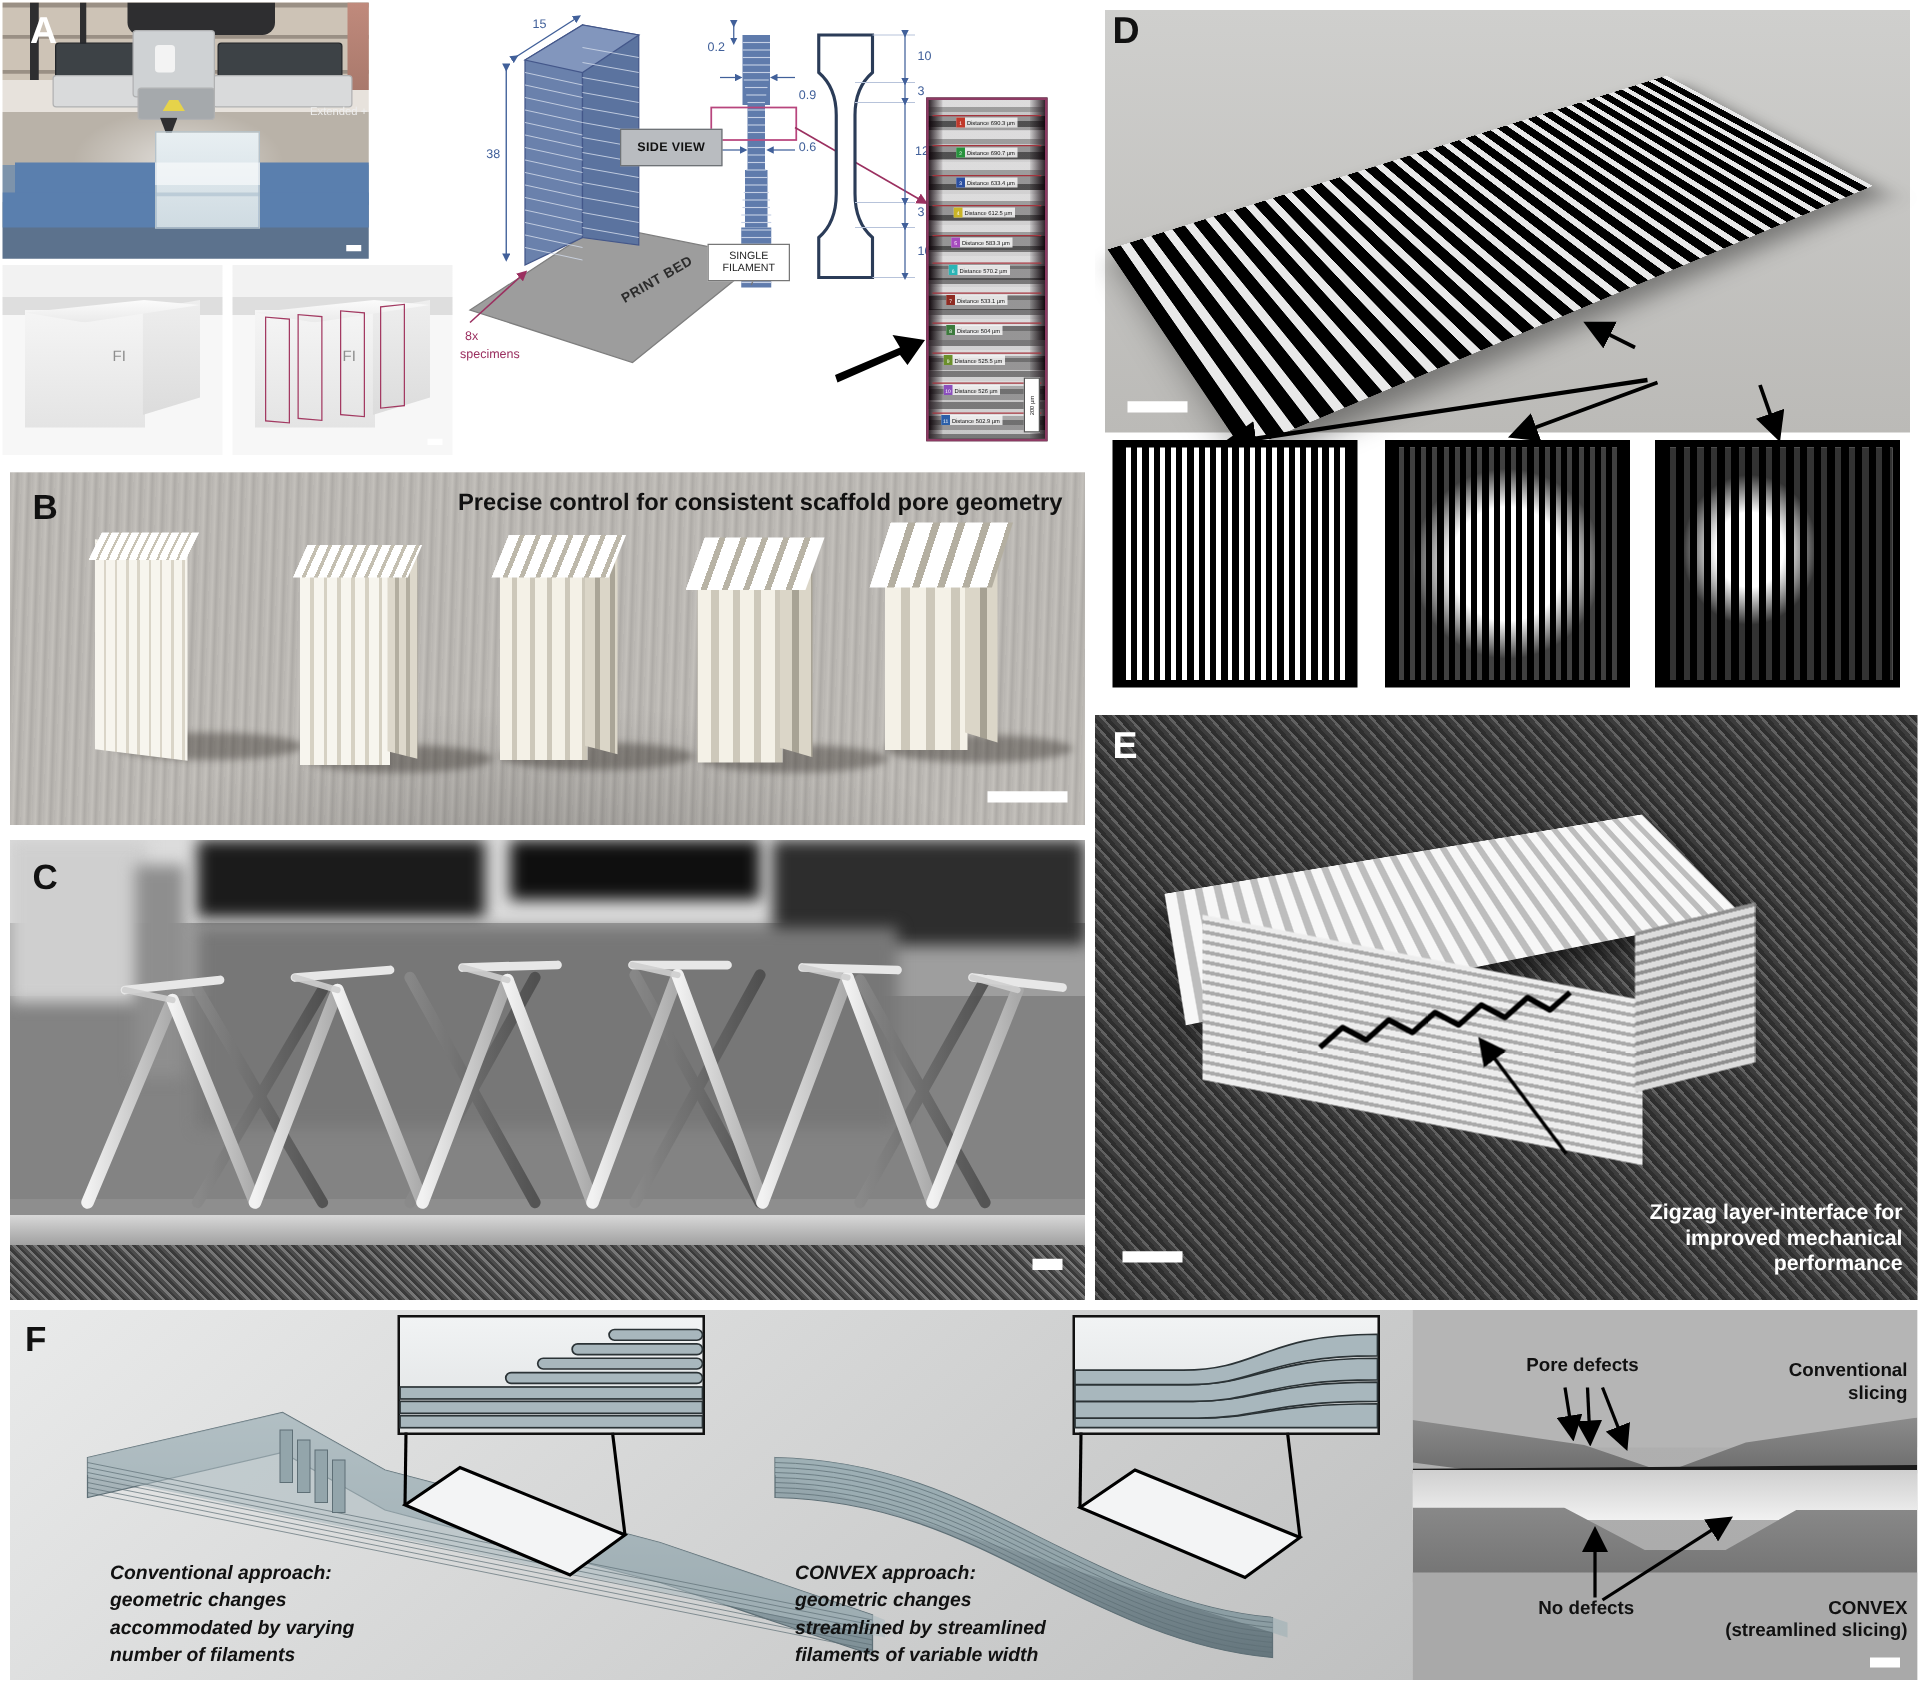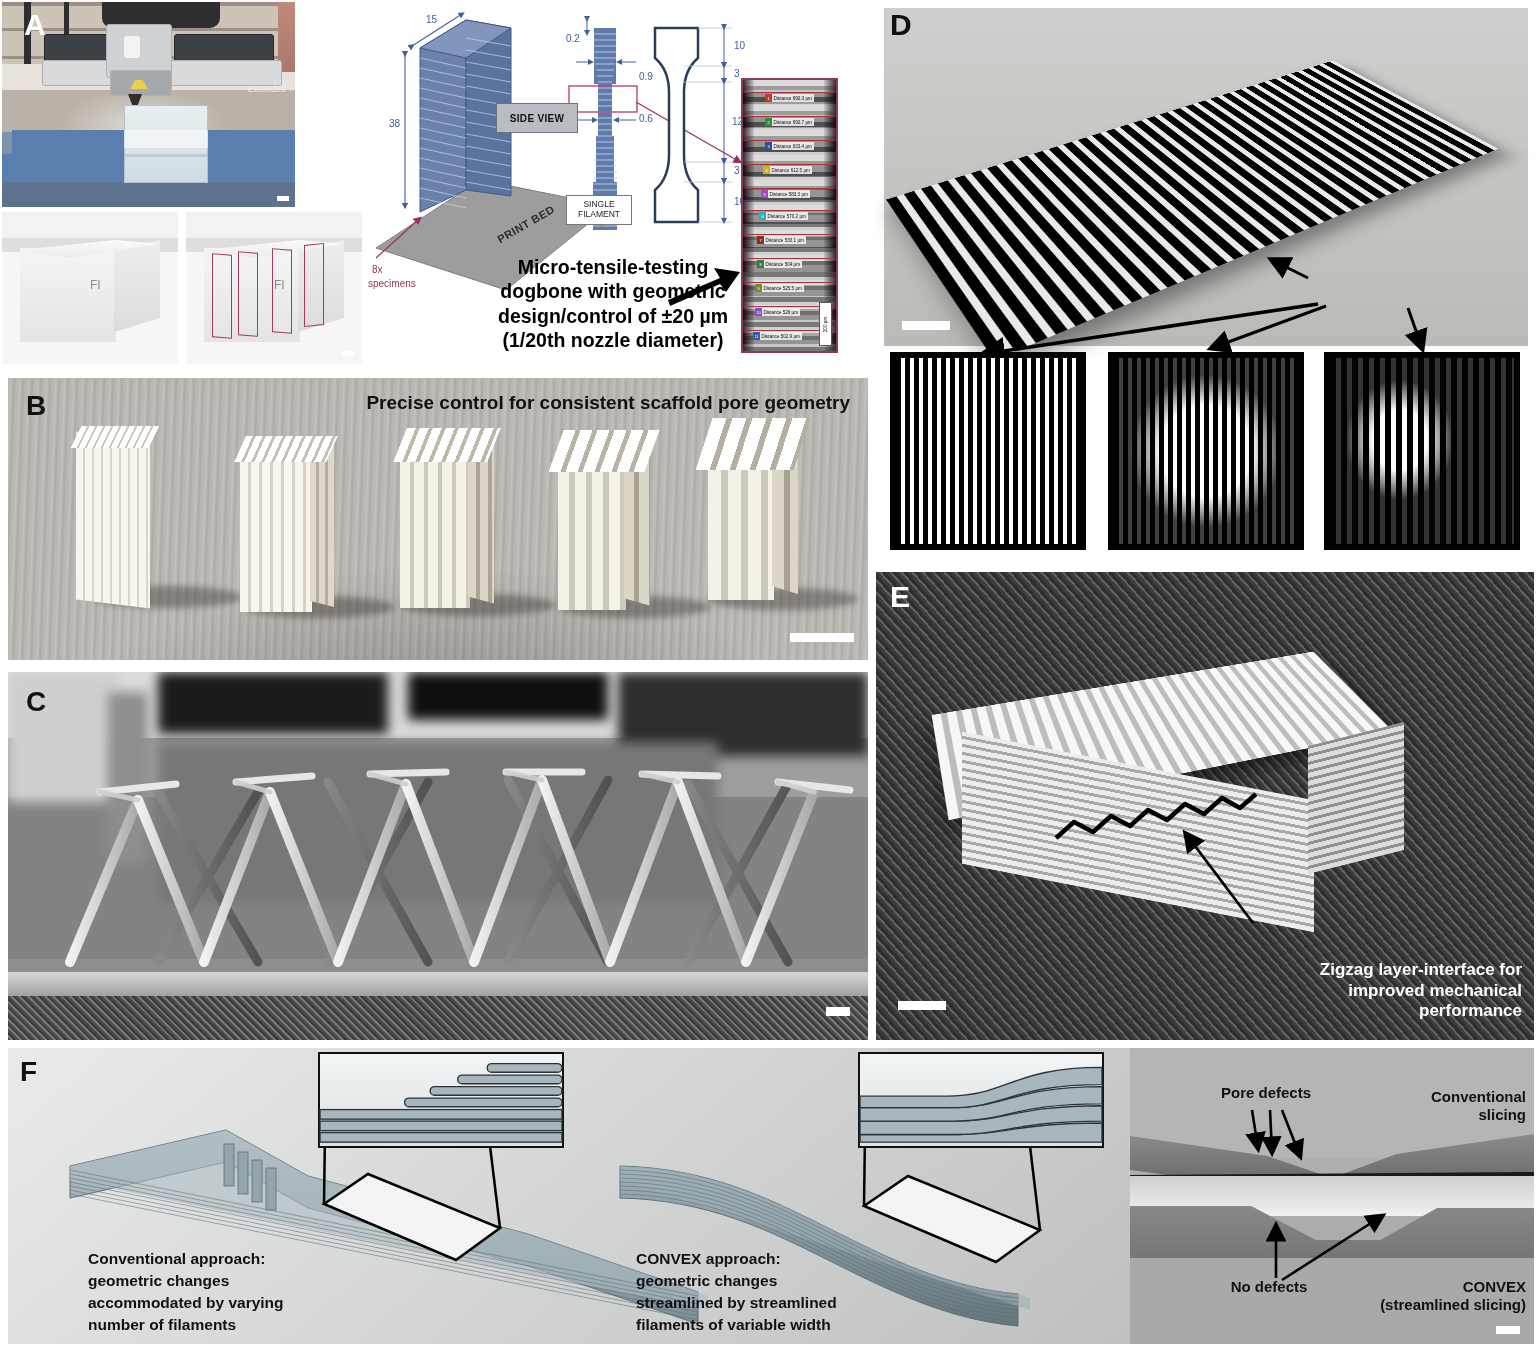--- a/index.html
+++ b/index.html
@@ -108,21 +108,21 @@
   #e-block { position:absolute; left:62px; top:66px; width:448px; height:300px; }
   #e-text { position:absolute; right:12px; bottom:18px; width:252px;
     font-size:17px; font-weight:bold; color:#fff; line-height:1.22; text-align:right; }
 
   
   #panelF { left:8px; top:1048px; width:1526px; height:296px; }
   #f-left { position:absolute; left:0; top:0; width:1122px; height:296px;
     background:linear-gradient(140deg,#e9eaea 0%,#d6d7d7 45%,#bfc0c0 100%); }
   #f-right { position:absolute; left:1122px; top:0; width:404px; height:296px;
     background:linear-gradient(180deg,#b3b3b3,#a8a8a8); overflow:hidden; }
-  .f-cap { position:absolute; font-size:15.5px; font-weight:bold; color:#111; line-height:1.42; }
+  .f-cap { position:absolute; font-size:15.5px; font-weight:bold; color:#111; line-height:1.42;font-style:italic; }
   .f-inset { position:absolute; border:2.5px solid #111;
     background:linear-gradient(180deg,#f1f3f4,#dfe2e3); }
   .fr-label { position:absolute; font-weight:bold; color:#111; font-size:15px; text-align:right; line-height:1.2; }
   .fr-band { position:absolute; }
 </style>
 </head>
 <body>
 
 <div class="panel" id="panelA">
 
@@ -390,26 +390,20 @@
       <div class="mgline" style="top:250px;"></div>
       <div class="mglab" style="left:10px;top:252px;">
         <span class="mgswatch" style="background:#2b5fa8;">11</span>
         <span>Distance 502.9 µm</span>
       </div>
       <div id="mg-scale">
         <span>200 µm</span>
       </div>
     </div>
 
-    <div id="a-caption">
-      <div>Micro-tensile-testing</div>
-      <div>dogbone with geometric</div>
-      <div>design/control of ±20 µm</div>
-      <div>(1/20th nozzle diameter)</div>
-    </div>
   </div>
 
   <div class="plabel light" style="left:24px;top:8px;font-size:30px;">A</div>
 </div>
 
 <div class="panel" id="panelB">
   <div id="b-title">Precise control for consistent scaffold pore geometry</div>
 
   <div class="sc-shadow" style="left:84px;top:208px;width:150px;height:22px;"></div>
   <div class="scaffold" style="left:68px;top:48px;">

